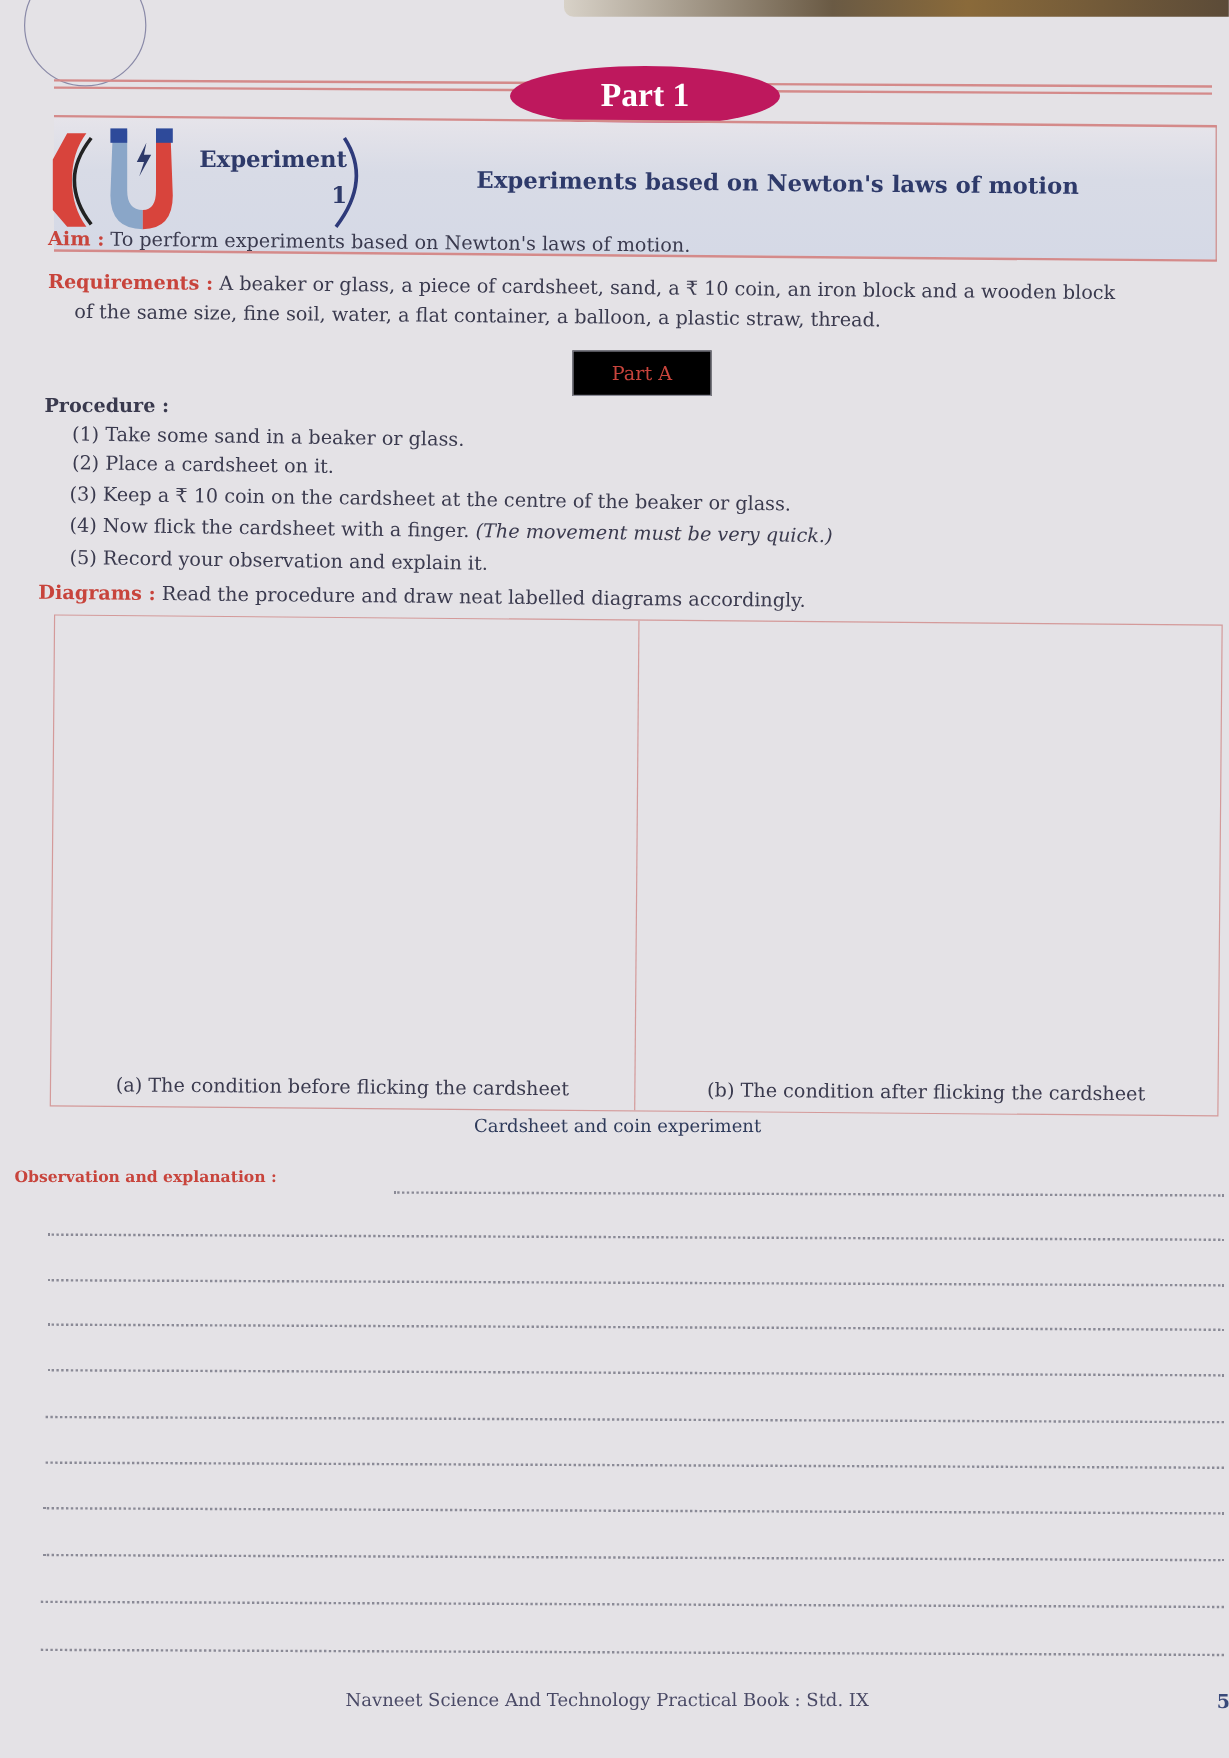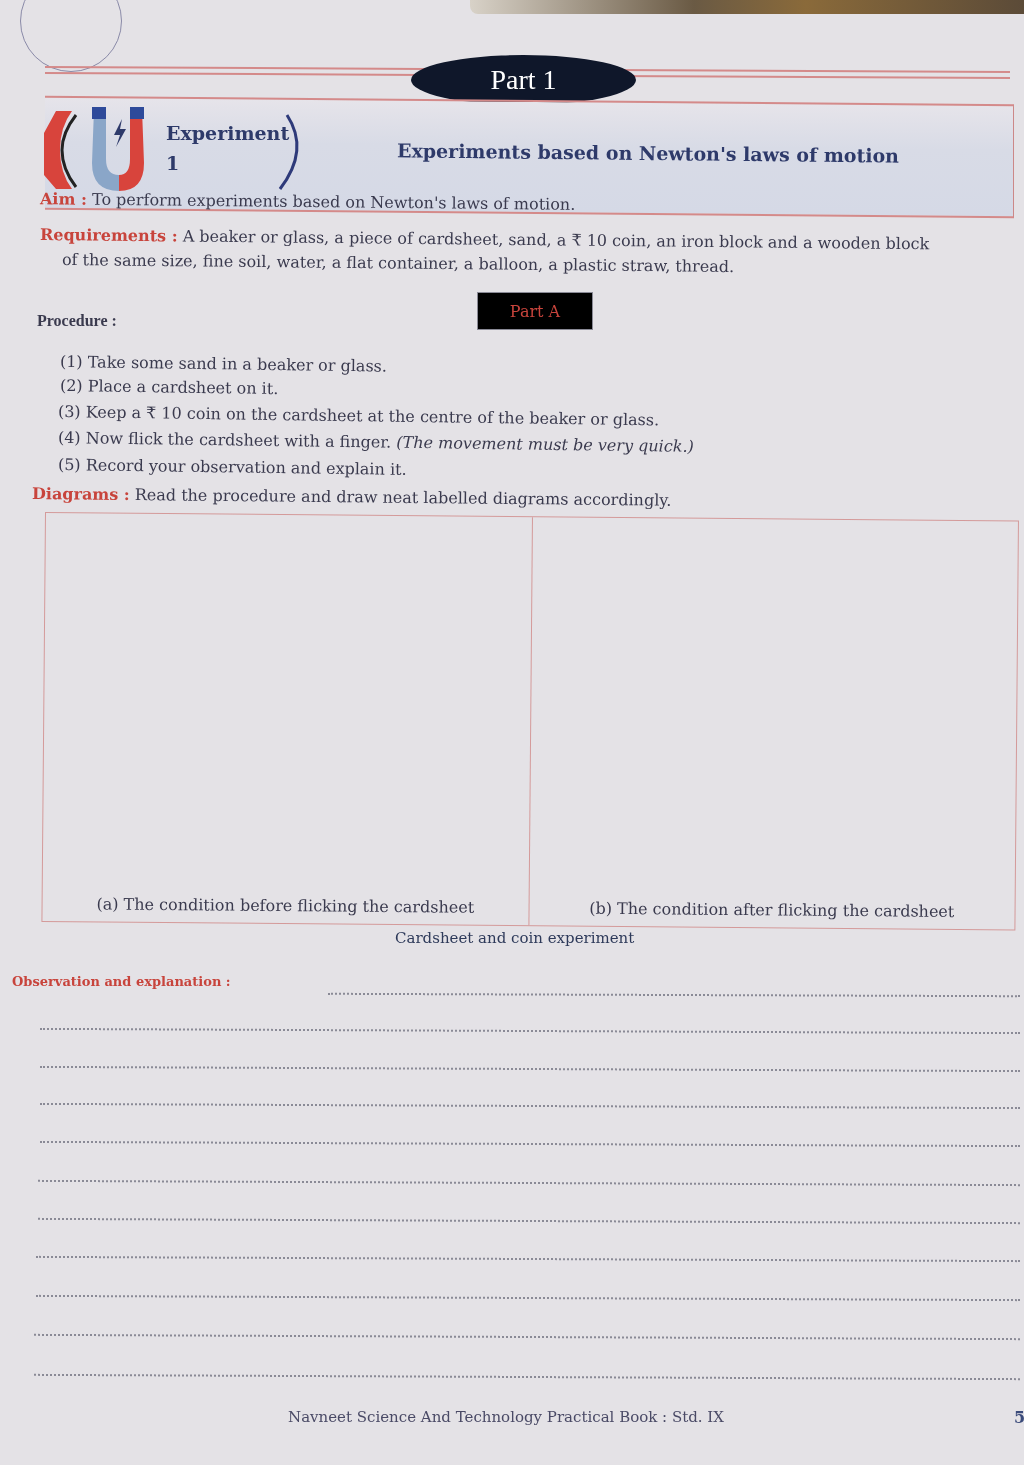--- a/index.html
+++ b/index.html
@@ -17,37 +17,37 @@
   }
   .pen-circle {
     position: absolute; left: 20px; top: -30px; width: 100px; height: 100px;
     border: 1px solid #8a8aa8; border-radius: 50%;
   }
   .part-line {
     position: absolute; left: 45px; width: 965px; height: 0;
     border-top: 2px solid #d48a8a;
   }
   .part-oval {
-    position: absolute; left: 411px; top: 55px; width: 225px; height: 50px;
-    background: #0f172a; border-radius: 50%;
-    color: #fff; font-size: 28px; font-weight: normal;
+    position: absolute; left: 425px; top: 55px; width: 225px; height: 50px;
+    background: #be185d; border-radius: 50%;
+    color: #fff; font-size: 28px; font-weight: bold;
     display: flex; align-items: center; justify-content: center;
     font-family: "Liberation Serif", serif;
   }
   .exp-band {
     position: absolute; left: 45px; top: 100px; width: 968px; height: 110px;
     border-top: 2px solid #d48a8a; border-bottom: 2px solid #d48a8a;
     border-right: 1px solid #c88;
     background: linear-gradient(180deg, #e6e4ea 0%, #d8dbe6 40%, #d5d9e6 100%);
     transform: skewY(0.5deg);
   }
   .exp-badge { position: absolute; left: 42px; top: 103px; width: 270px; height: 90px; }
   .exp-label {
     position: absolute; left: 166px; top: 118px; font-size: 19px; font-weight: bold;
-    color: #2e3a6a; text-align: left; line-height: 30px;
+    color: #2e3a6a; text-align: right; line-height: 30px;
   }
   .exp-title {
     position: absolute; left: 397px; top: 142px; font-size: 19px; font-weight: bold;
     color: #2e3a6a; transform: rotate(0.6deg);
   }
   .lbl-red { color: #c8443c; font-weight: bold; }
   .txt { position: absolute; font-size: 16px; color: #3a3a4e; white-space: nowrap; }
   .parta {
     position: absolute; left: 477px; top: 292px; width: 114px; height: 36px;
     border: 1.5px solid #8a8a96; background: #000000;
@@ -118,21 +118,21 @@
 </div>
 
 <div class="txt" style="left:40px; top:225px; transform:rotate(0.6deg); transform-origin:left;">
   <span class="lbl-red">Requirements :</span>
   <span>A beaker or glass, a piece of cardsheet, sand, a ₹ 10 coin, an iron block and a wooden block</span>
 </div>
 <div class="txt" style="left:62px; top:250px; transform:rotate(0.6deg); transform-origin:left;">of the same size, fine soil, water, a flat container, a balloon, a plastic straw, thread.</div>
 
 <div class="parta">Part A</div>
 
-<div class="txt lbl-red" style="left:37px; top:312px;font-family:Liberation Serif, serif;">Procedure :</div>
+<div class="txt lbl-red" style="left:37px; top:328px;">Procedure :</div>
 
 <div class="txt" style="left:60px; top:352px; transform:rotate(0.8deg); transform-origin:left;">
   <span>(1)</span>
   <span>Take some sand in a beaker or glass.</span>
 </div>
 <div class="txt" style="left:60px; top:376px; transform:rotate(0.8deg); transform-origin:left;">
   <span>(2)</span>
   <span>Place a cardsheet on it.</span>
 </div>
 <div class="txt" style="left:58px; top:402px; transform:rotate(0.8deg); transform-origin:left;">

